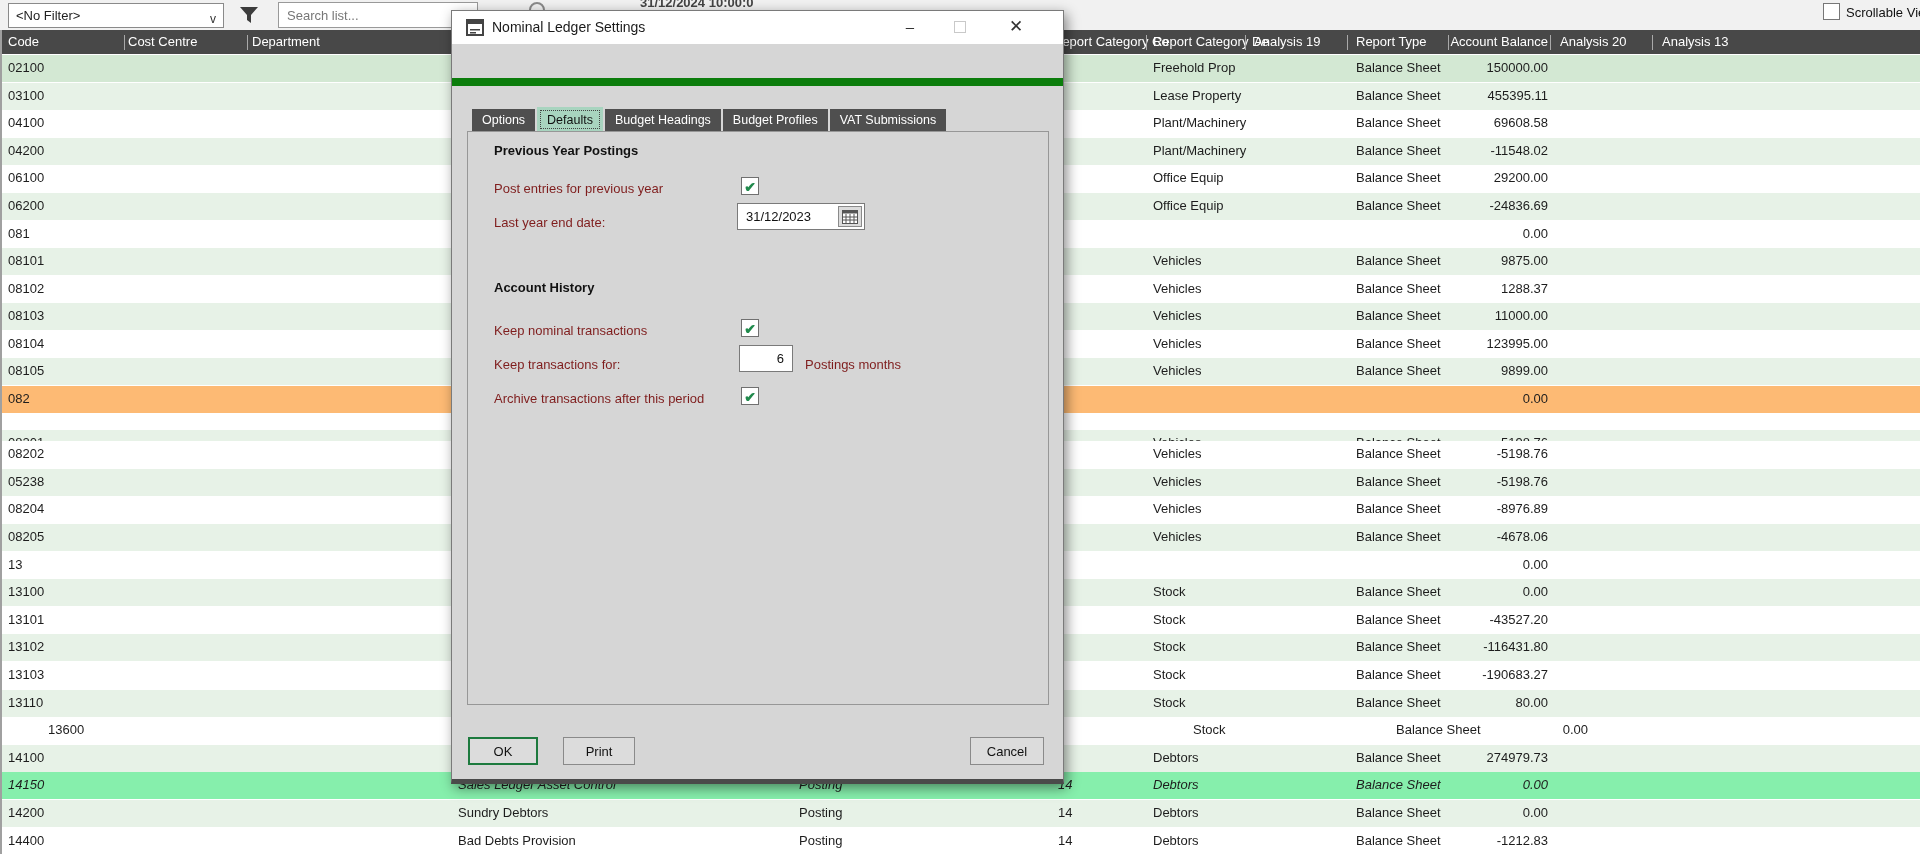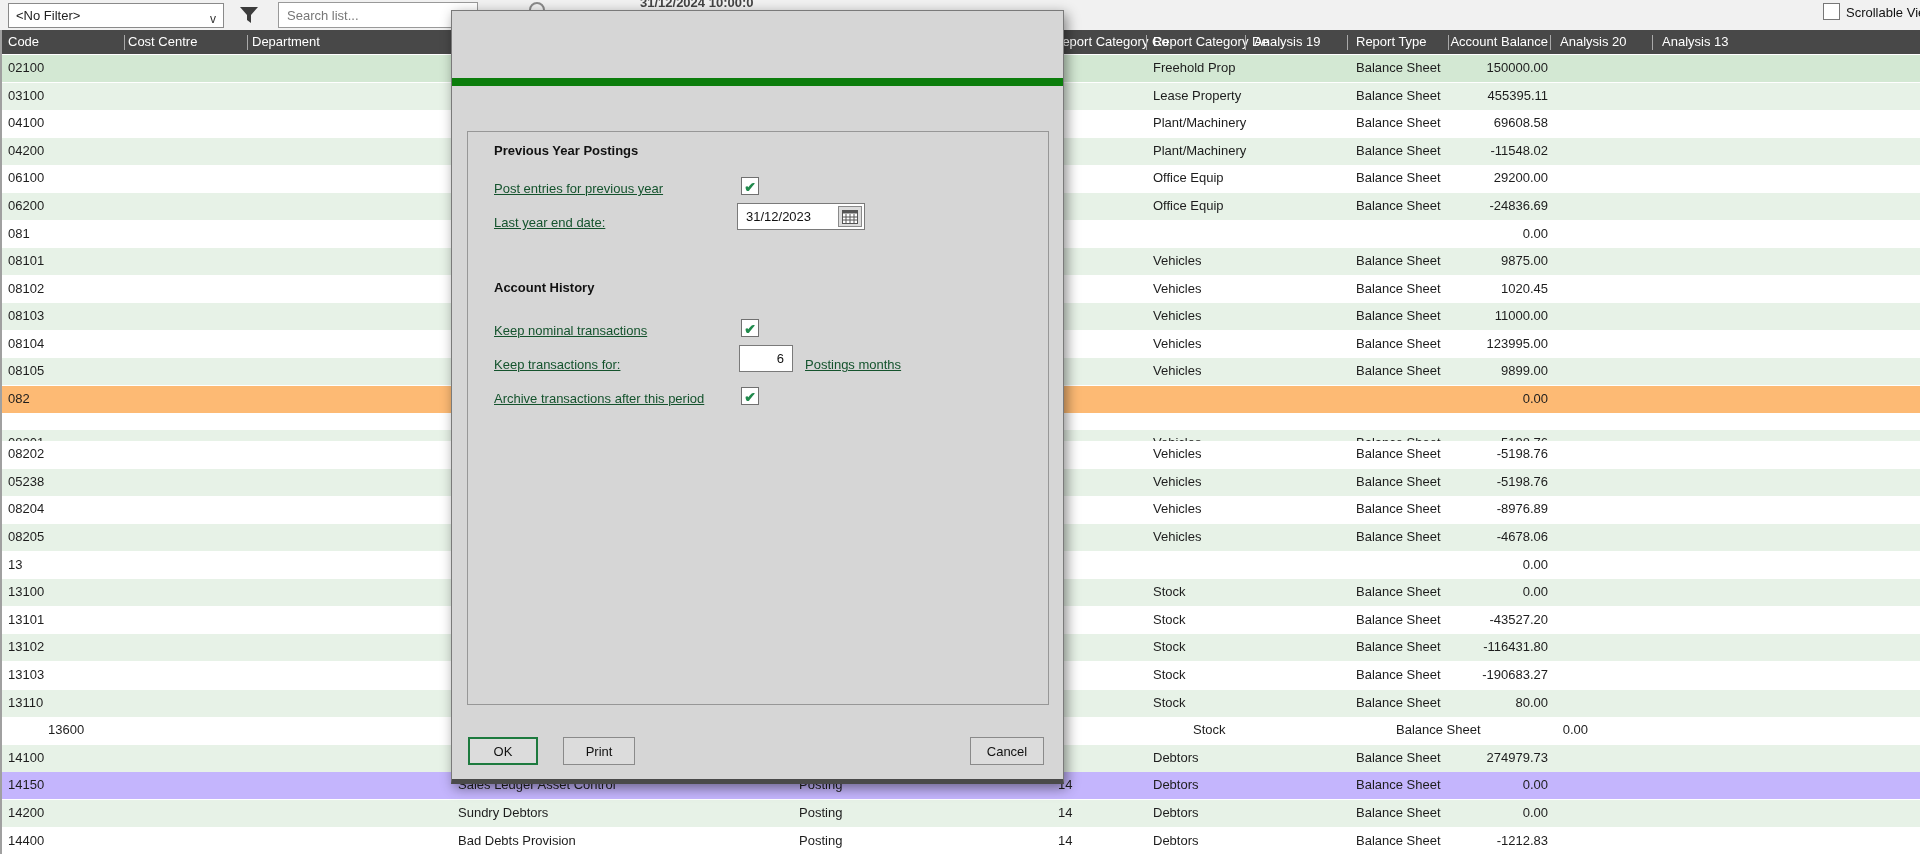--- a/index.html
+++ b/index.html
@@ -50,21 +50,21 @@
   #icon-help{right:28px;top:7px;width:18px;height:18px;border:2px solid #fff;border-radius:50%;
              color:#fff;font-size:12px;font-weight:bold;text-align:center;line-height:15px;cursor:pointer;}
   #green-strip{left:0;top:67px;width:100%;height:8px;background:var(--green-strip);}
   #tabs{left:20px;top:96px;height:25px;}
   .tab{position:relative;display:inline-block;margin-right:2px;padding:4px 10px 5px;background:#4f4f4f;
        color:#fff;font-size:12.5px;cursor:pointer;vertical-align:bottom;}
   .tab.sel{background:var(--tab-sel);color:#111;outline:1px dotted #444;outline-offset:-4px;
            padding-top:6px;}
   #panel{left:15px;top:120px;width:582px;height:574px;border:1px solid #979797;background:var(--dlg-bg);}
   .sect-head{position:absolute;font-size:13px;font-weight:bold;color:#111;}
-  .flabel{position:absolute;font-size:13px;color:#14532d;text-decoration:underline;}
+  .flabel{position:absolute;font-size:13px;color:#7f1d1d;}
   .cb{position:absolute;width:18px;height:18px;background:#fff;border:1px solid #707070;
       text-align:center;cursor:pointer;}
   .cb .mark{color:var(--check);font-size:14px;font-weight:bold;line-height:17px;}
   #date-field{left:284px;top:198px;width:128px;height:27px;background:#fff;border:1px solid #7a7a7a;}
   #date-input{position:absolute;left:0;top:0;width:98px;height:25px;border:0;font-size:13px;
               padding-left:8px;color:#111;background:transparent;}
   #cal-btn{position:absolute;right:2px;top:2px;width:24px;height:21px;background:#dcdcdc;
            border:1px solid #8a8a8a;cursor:pointer;text-align:center;}
   #num-field{left:286px;top:340px;width:54px;height:27px;background:#fff;border:1px solid #7a7a7a;
              font-size:13px;text-align:right;padding-right:8px;color:#111;}
@@ -185,21 +185,21 @@
       <div class="cell" style="left: 1356px; width: 140px;">Balance Sheet</div>
       <div class="cell" style="left: 1370px; width: 178px; text-align: right;">9875.00</div>
     </div>
     <div class="row" style="top: 222px; background: rgb(255, 255, 255);">
       <div class="cell" style="left: 8px; width: 112px;">08102</div>
       <div class="cell" style="left: 458px; width: 330px;"></div>
       <div class="cell" style="left: 799px; width: 160px;"></div>
       <div class="cell" style="left: 1058px; width: 30px;"></div>
       <div class="cell" style="left: 1153px; width: 190px;">Vehicles</div>
       <div class="cell" style="left: 1356px; width: 140px;">Balance Sheet</div>
-      <div class="cell" style="left: 1370px; width: 178px; text-align: right;">1020.45</div>
+      <div class="cell" style="left: 1370px; width: 178px; text-align: right;">1288.37</div>
     </div>
     <div class="row" style="top: 249px; background: var(--stripe);">
       <div class="cell" style="left: 8px; width: 112px;">08103</div>
       <div class="cell" style="left: 458px; width: 330px;"></div>
       <div class="cell" style="left: 799px; width: 160px;"></div>
       <div class="cell" style="left: 1058px; width: 30px;"></div>
       <div class="cell" style="left: 1153px; width: 190px;">Vehicles</div>
       <div class="cell" style="left: 1356px; width: 140px;">Balance Sheet</div>
       <div class="cell" style="left: 1370px; width: 178px; text-align: right;">11000.00</div>
     </div>
@@ -340,21 +340,21 @@
     </div>
     <div class="row" style="top: 691px; background: var(--stripe);">
       <div class="cell" style="left: 8px; width: 112px;">14100</div>
       <div class="cell" style="left: 458px; width: 330px;"></div>
       <div class="cell" style="left: 799px; width: 160px;"></div>
       <div class="cell" style="left: 1058px; width: 30px;"></div>
       <div class="cell" style="left: 1153px; width: 190px;">Debtors</div>
       <div class="cell" style="left: 1356px; width: 140px;">Balance Sheet</div>
       <div class="cell" style="left: 1370px; width: 178px; text-align: right;">274979.73</div>
     </div>
-    <div class="row" style="top: 718px; background: #c4b5fd;">
+    <div class="row" style="top: 718px; background: #86efac; font-style: italic;">
       <div class="cell" style="left: 8px; width: 112px;">14150</div>
       <div class="cell" style="left: 458px; width: 330px;">Sales Ledger Asset Control</div>
       <div class="cell" style="left: 799px; width: 160px;">Posting</div>
       <div class="cell" style="left: 1058px; width: 30px;">14</div>
       <div class="cell" style="left: 1153px; width: 190px;">Debtors</div>
       <div class="cell" style="left: 1356px; width: 140px;">Balance Sheet</div>
       <div class="cell" style="left: 1370px; width: 178px; text-align: right;">0.00</div>
     </div>
     <div class="row" style="top: 746px; background: var(--stripe);">
       <div class="cell" style="left: 8px; width: 112px;">14200</div>
@@ -371,21 +371,34 @@
       <div class="cell" style="left: 799px; width: 160px;">Posting</div>
       <div class="cell" style="left: 1058px; width: 30px;">14</div>
       <div class="cell" style="left: 1153px; width: 190px;">Debtors</div>
       <div class="cell" style="left: 1356px; width: 140px;">Balance Sheet</div>
       <div class="cell" style="left: 1370px; width: 178px; text-align: right;">-1212.83</div>
     </div>
   </div>
 <div id="left-edge" class="abs"></div>
 
 <div id="dialog" class="abs">
+  <div id="dlg-titlebar" class="abs">
+    <svg id="win-icon" class="abs" width="18" height="17" viewBox="0 0 18 17">
+      <rect x="1" y="1" width="16" height="15" fill="none" stroke="#444" stroke-width="2"></rect>
+      <rect x="1" y="1" width="16" height="4" fill="#444"></rect>
+      <rect x="4" y="10" width="10" height="1.5" fill="#444"></rect>
+      <rect x="4" y="13" width="6" height="1.5" fill="#444"></rect>
+    </svg>
+    <span id="dlg-title" class="abs">Nominal Ledger Settings</span>
+    <div id="btn-min" class="winbtn">–</div>
+    <div id="btn-max" class="winbtn"><span class="sq"></span></div>
+    <div id="btn-close" class="winbtn">✕</div>
+  </div>
   <div id="green-strip" class="abs"></div>
+  <div id="tabs" class="abs"><div class="tab">Options</div><div class="tab sel">Defaults</div><div class="tab">Budget Headings</div><div class="tab">Budget Profiles</div><div class="tab">VAT Submissions</div></div>
   <div id="panel" class="abs">
     <div class="sect-head" style="left:26px;top:11px;">Previous Year Postings</div>
     <div class="flabel" style="left:26px;top:49px;">Post entries for previous year</div>
     <div class="cb" style="left:273px;top:45px;"><span class="mark">✔</span></div>
     <div class="flabel" style="left:26px;top:83px;">Last year end date:</div>
     <div class="abs" id="date-field" style="left:269px;top:71px;">
       <input id="date-input" value="31/12/2023" style="">
       <div id="cal-btn">
         <svg width="16" height="14" viewBox="0 0 16 14" style="margin-top:3px;">
           <rect x="0.5" y="0.5" width="15" height="13" fill="#fff" stroke="#555"></rect>

